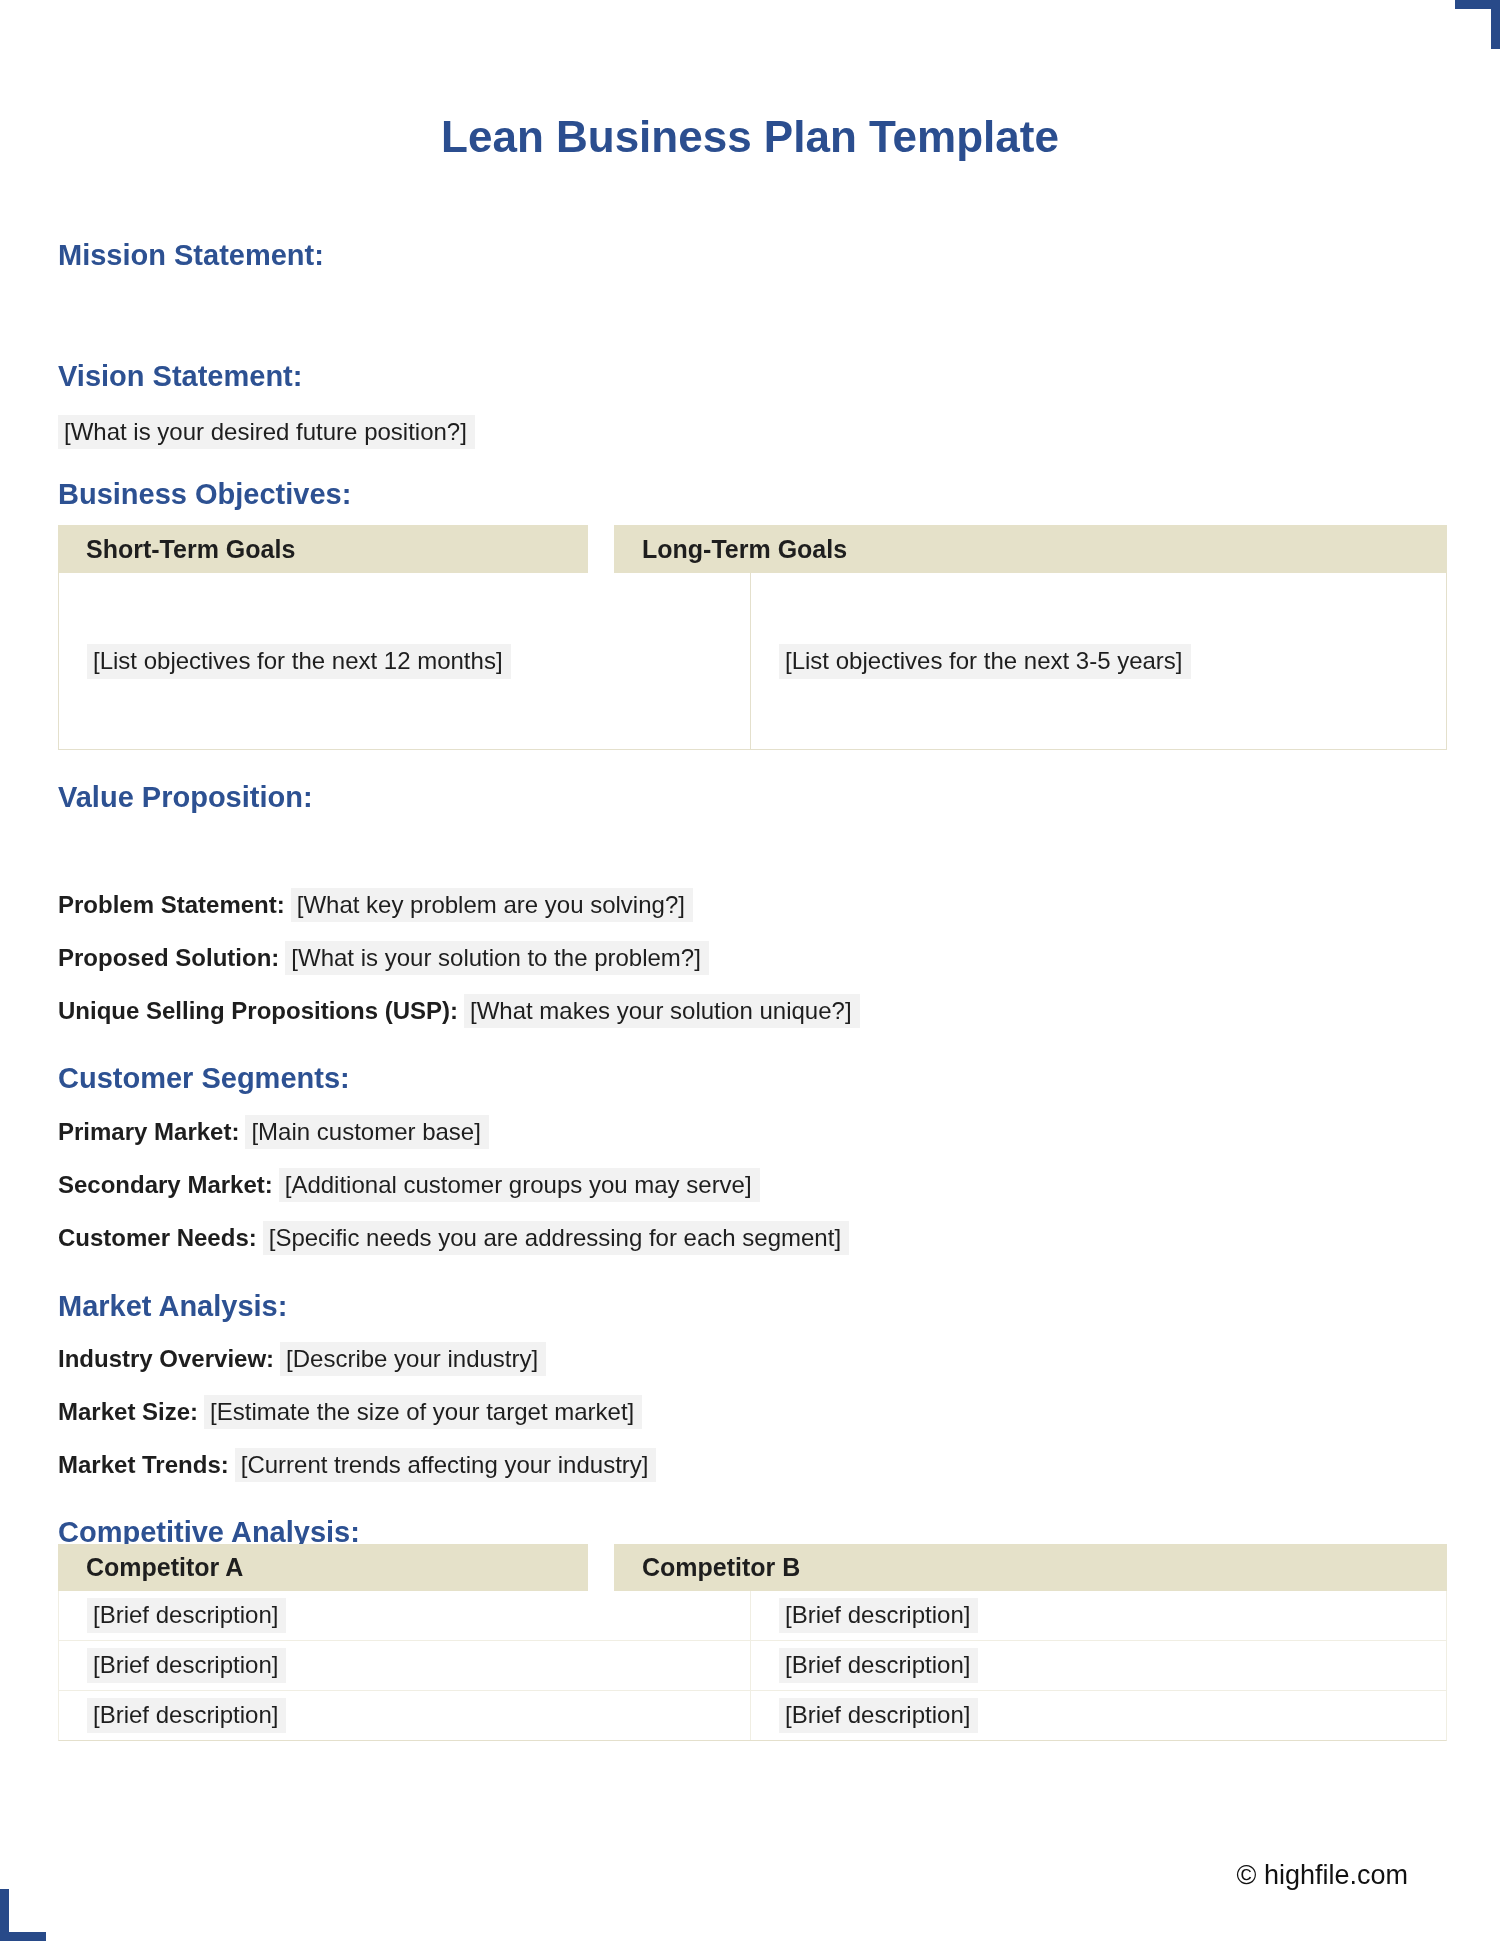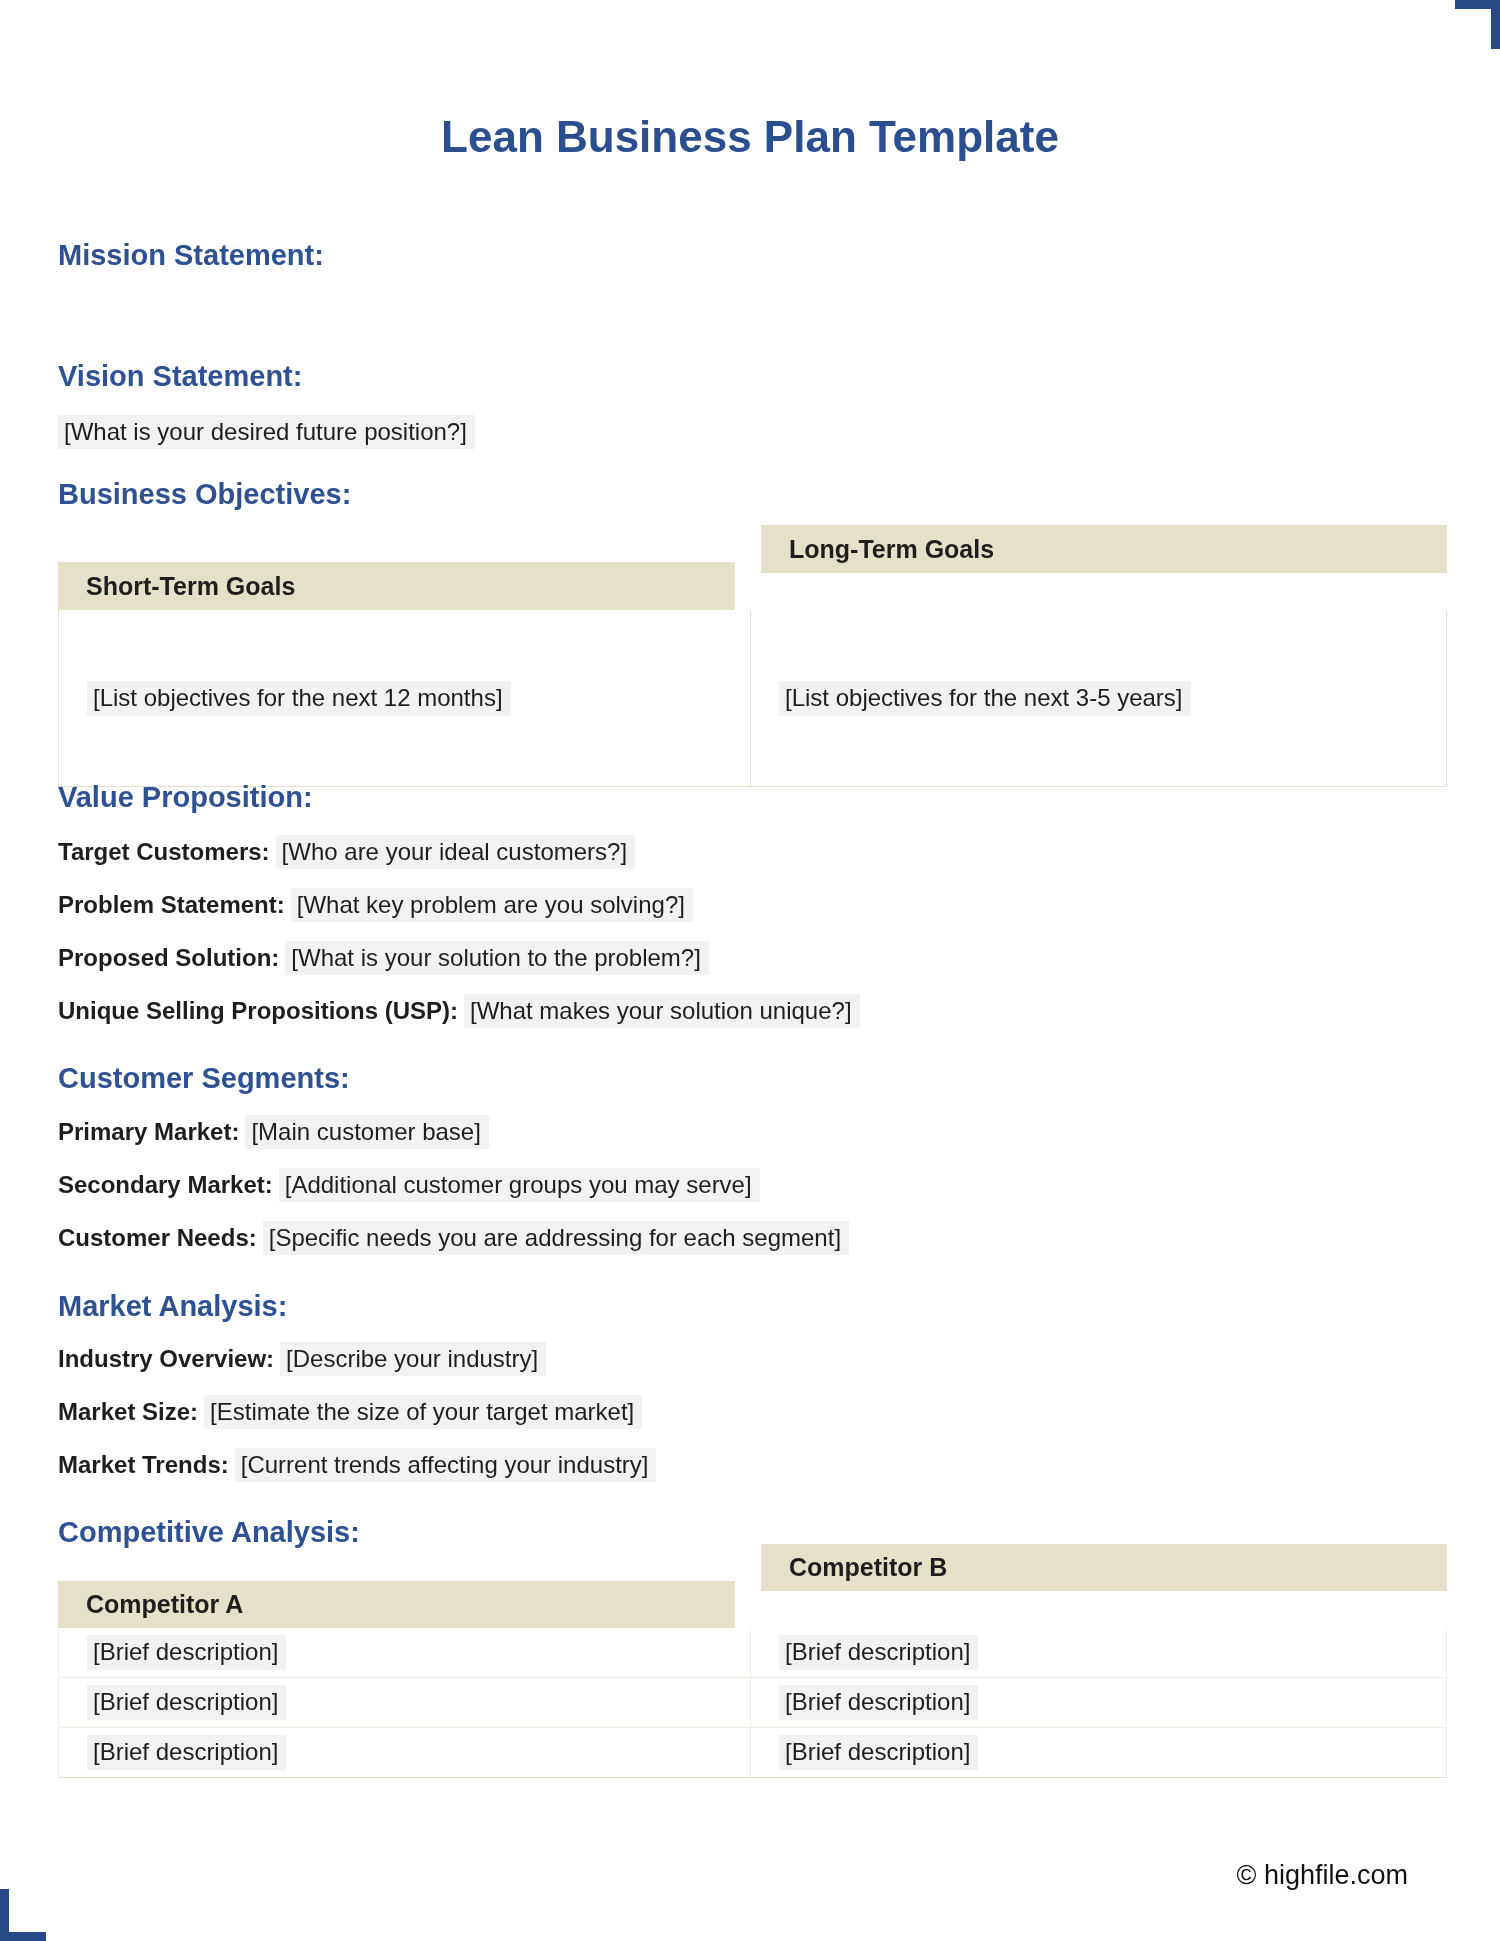--- a/index.html
+++ b/index.html
@@ -69,21 +69,21 @@
   .th {
     background: #e5e1c9;
     font-size: 25px;
     font-weight: bold;
     color: #1e1e1e;
     display: flex;
     align-items: center;
     padding-left: 28px;
     box-sizing: border-box;
   }
-  .th-left  { width: 677px; margin-right: 26px; margin-top: 37px; }
+  .th-left  { width: 530px; margin-right: 26px; }
   .th-right { flex: 1; }
 
   .tbl-objectives .th { height: 48px; }
   .tbl-objectives .tbl-body {
     display: flex;
     height: 177px;
     box-sizing: border-box;
     border-left: 1px solid #e4e0cc;
     border-right: 1px solid #e4e0cc;
     border-bottom: 1px solid #e4e0cc;
@@ -158,23 +158,20 @@
       <div class="td td-left">
         <span class="hl">[List objectives for the next 12 months]</span>
       </div>
       <div class="td td-right">
         <span class="hl">[List objectives for the next 3-5 years]</span>
       </div>
     </div>
   </div>
 
   <h2 class="heading" style="top:779px">Value Proposition:</h2>
-  <p class="line" style="top:835px">
-    <span class="lbl">Target Customers:</span><span class="hl">[Who are your ideal customers?]</span>
-  </p>
   <p class="line" style="top:888px">
     <span class="lbl">Problem Statement:</span><span class="hl">[What key problem are you solving?]</span>
   </p>
   <p class="line" style="top:941px">
     <span class="lbl">Proposed Solution:</span><span class="hl">[What is your solution to the problem?]</span>
   </p>
   <p class="line" style="top:994px">
     <span class="lbl">Unique Selling Propositions (USP):</span><span class="hl">[What makes your solution unique?]</span>
   </p>
 

